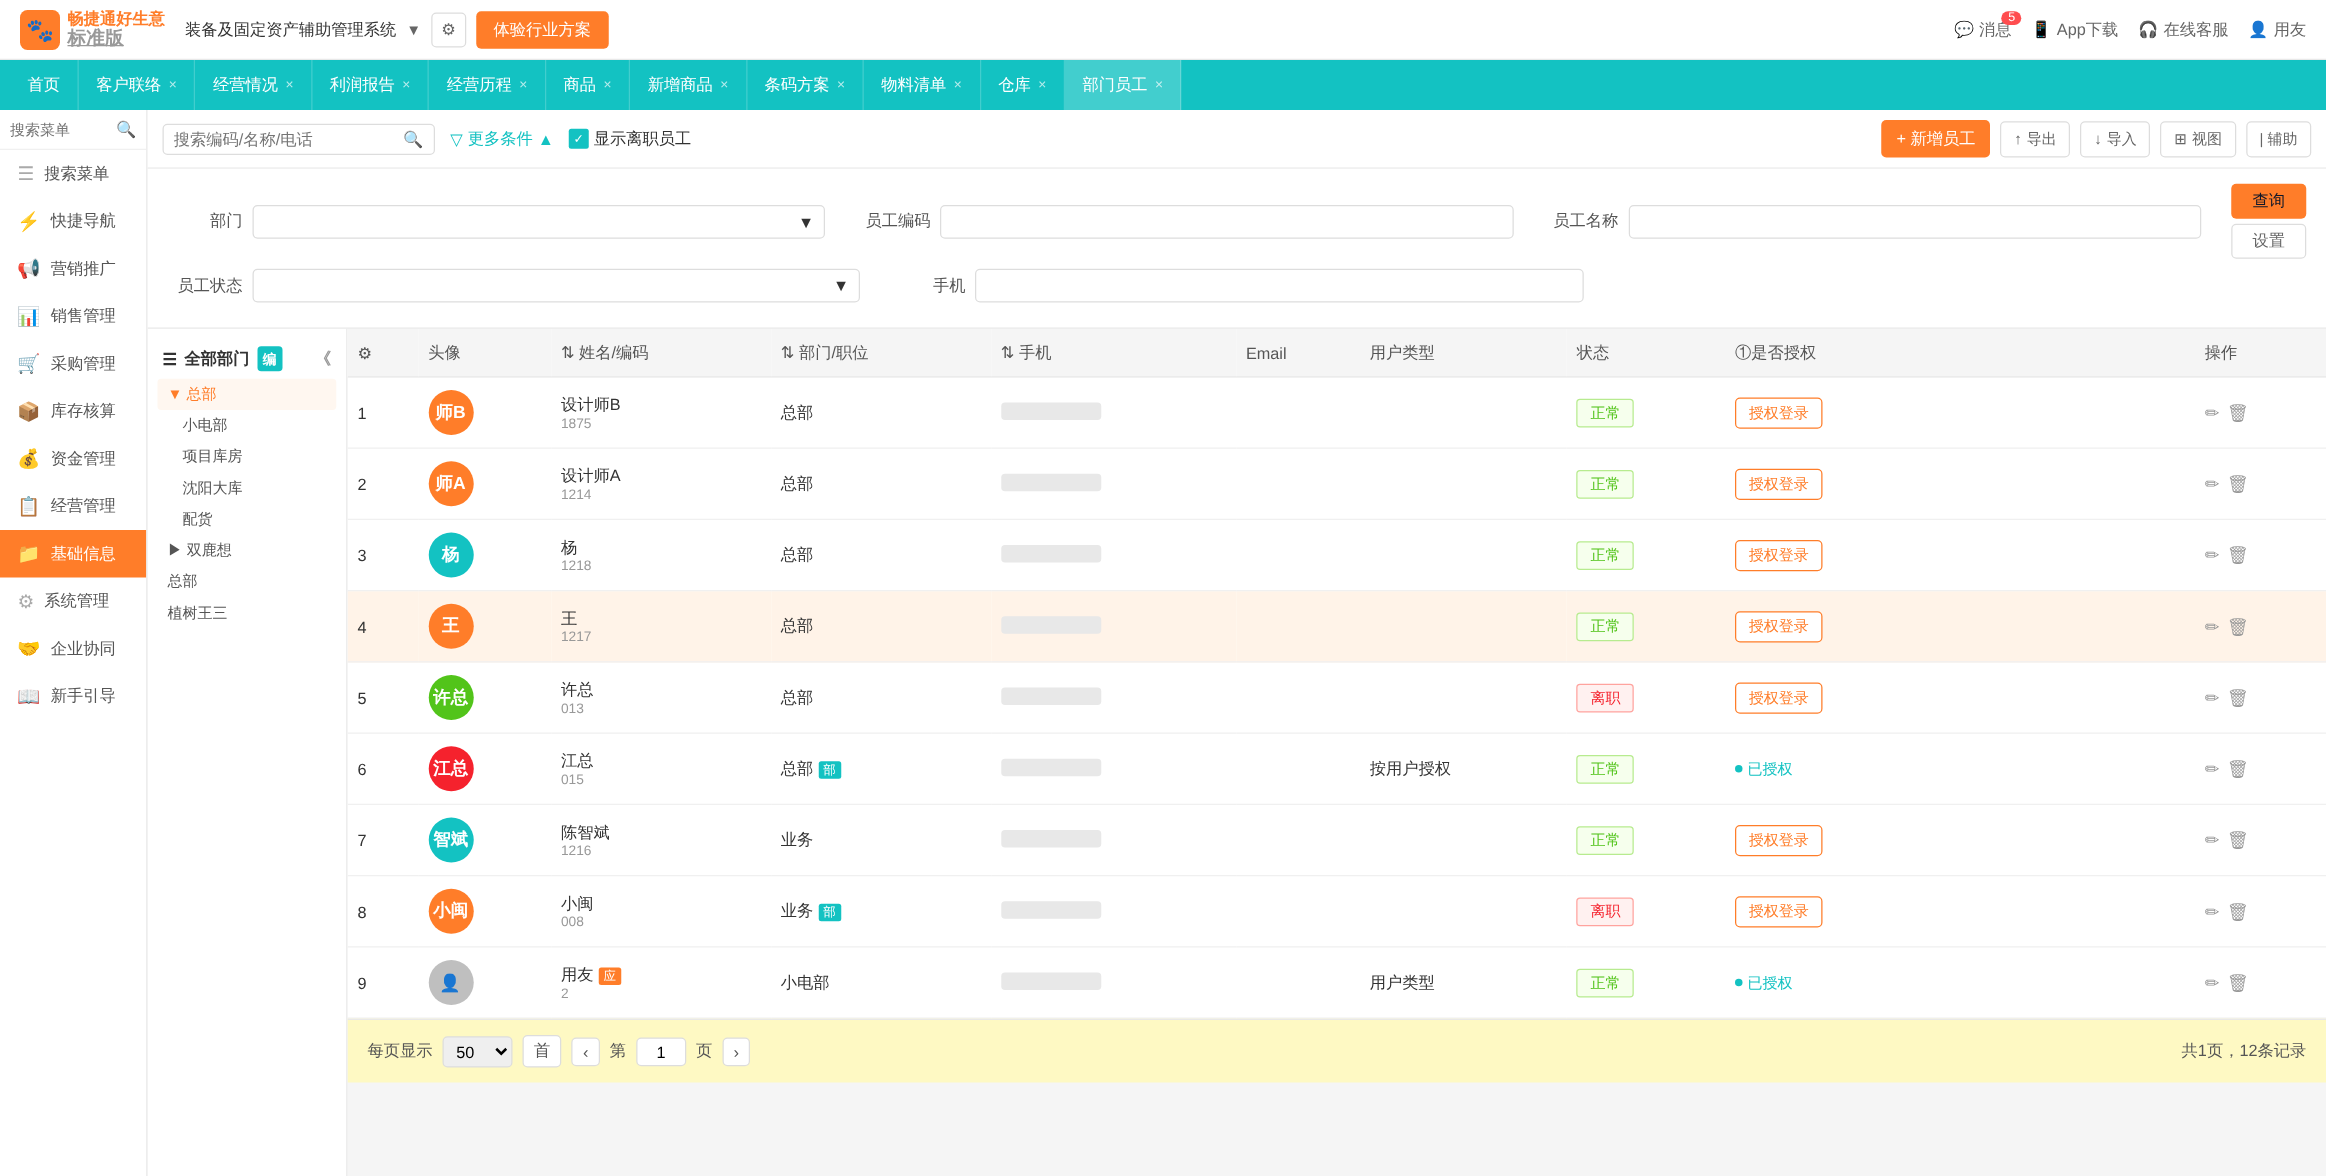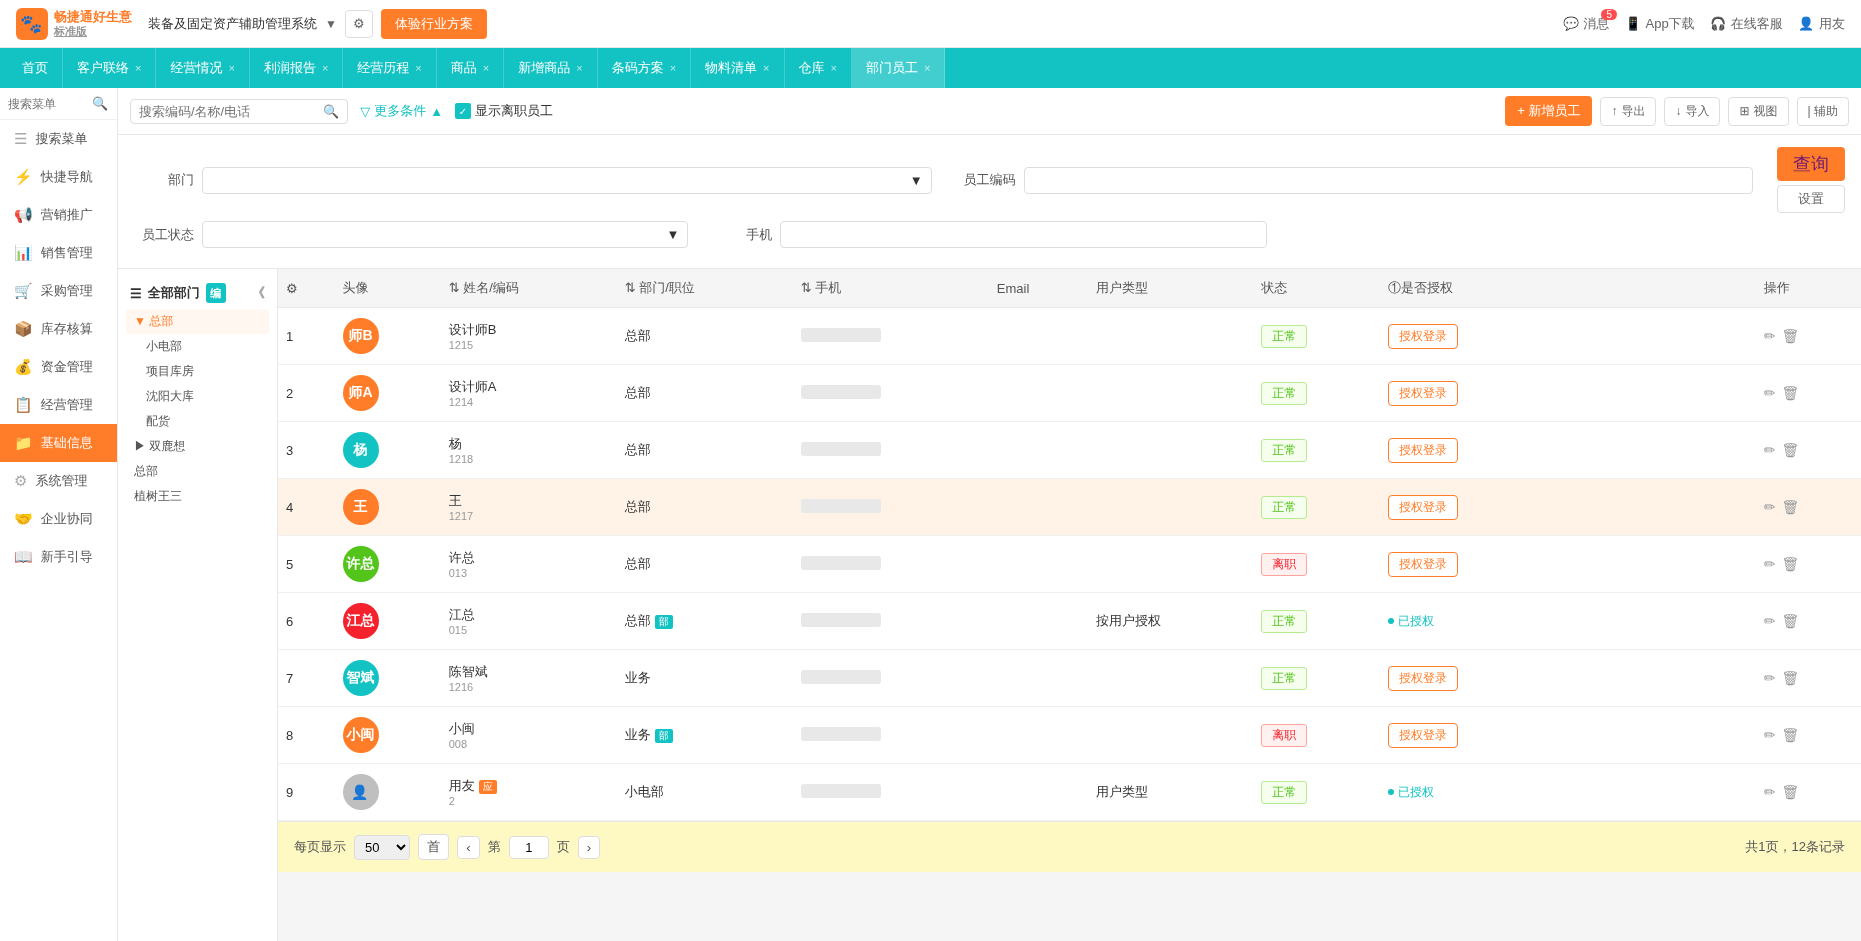--- a/index.html
+++ b/index.html
@@ -9,21 +9,21 @@
     .top-bar {
       display: flex; align-items: center; background: #fff;
       height: 48px; padding: 0 16px; border-bottom: 1px solid #e8e8e8;
       justify-content: space-between;
     }
     .top-bar-left { display: flex; align-items: center; gap: 8px; }
     .logo-area { display: flex; align-items: center; gap: 6px; color: #ff7d29; font-weight: bold; font-size: 14px; }
     .logo-icon { width: 32px; height: 32px; background: #ff7d29; border-radius: 6px; display: flex; align-items: center; justify-content: center; color: white; font-size: 18px; }
     .logo-text { display: flex; flex-direction: column; line-height: 1.2; }
     .logo-title { font-size: 13px; color: #ff7d29; font-weight: bold; }
-    .logo-sub { font-size: 11px; color: #999; text-decoration: underline; }
+    .logo-sub { font-size: 15px; color: #999; text-decoration: underline; }
     .system-title { font-size: 13px; color: #333; margin-left: 8px; }
     .top-bar-dropdown { cursor: pointer; color: #666; font-size: 12px; }
     .gear-btn { width: 28px; height: 28px; border: 1px solid #ddd; border-radius: 4px; display: flex; align-items: center; justify-content: center; cursor: pointer; color: #666; }
     .trial-btn { background: #ff7d29; color: white; border: none; padding: 6px 14px; border-radius: 4px; cursor: pointer; font-size: 13px; }
     .top-bar-right { display: flex; align-items: center; gap: 16px; font-size: 13px; color: #666; }
     .top-right-item { display: flex; align-items: center; gap: 4px; cursor: pointer; }
     .badge-wrap { position: relative; }
     .badge { position: absolute; top: -6px; right: -8px; background: #ff4d4f; color: white; border-radius: 10px; font-size: 10px; padding: 0 4px; min-width: 16px; text-align: center; }
 
     
@@ -56,21 +56,21 @@
     .btn-outline { border: 1px solid #ddd; background: white; color: #666; padding: 5px 10px; border-radius: 4px; cursor: pointer; font-size: 12px; display: flex; align-items: center; gap: 4px; }
 
     
     .filter-form { background: white; padding: 12px 16px; border-bottom: 1px solid #e8e8e8; }
     .filter-row { display: flex; align-items: center; gap: 24px; margin-bottom: 8px; }
     .filter-item { display: flex; align-items: center; gap: 8px; flex: 1; }
     .filter-label { font-size: 13px; color: #555; white-space: nowrap; width: 60px; text-align: right; }
     .filter-select { flex: 1; border: 1px solid #ddd; border-radius: 4px; padding: 5px 8px; font-size: 13px; display: flex; align-items: center; justify-content: space-between; cursor: pointer; background: white; }
     .filter-input { flex: 1; border: 1px solid #ddd; border-radius: 4px; padding: 5px 8px; font-size: 13px; outline: none; }
     .filter-actions { display: flex; flex-direction: column; gap: 4px; }
-    .btn-search { background: #ff7d29; color: #701a75; border: none; padding: 5px 16px; border-radius: 4px; cursor: pointer; font-size: 18px; }
+    .btn-search { background: #ff7d29; color: #0f172a; border: none; padding: 5px 16px; border-radius: 4px; cursor: pointer; font-size: 13px; }
     .btn-set { background: white; color: #666; border: 1px solid #ddd; padding: 4px 16px; border-radius: 4px; cursor: pointer; font-size: 13px; }
 
     
     .table-area { background: white; margin: 0; }
     table { width: 100%; border-collapse: collapse; font-size: 13px; }
     thead tr { background: #f5f5f5; }
     th { padding: 10px 8px; text-align: left; font-weight: normal; color: #555; border-bottom: 1px solid #e8e8e8; white-space: nowrap; }
     td { padding: 10px 8px; border-bottom: 1px solid #f0f0f0; color: #333; vertical-align: middle; }
     tr.highlighted { background: #fff3e8; }
     .avatar { width: 36px; height: 36px; border-radius: 50%; display: flex; align-items: center; justify-content: center; color: white; font-size: 14px; font-weight: bold; }
@@ -270,20 +270,24 @@
             <span class="filter-label">部门</span>
             <div class="filter-select">
               <span></span>
               <span>▼</span>
             </div>
           </div>
           <div class="filter-item">
             <span class="filter-label">员工编码</span>
             <input class="filter-input" style="">
           </div>
+          <div class="filter-item">
+            <span class="filter-label">员工名称</span>
+            <input class="filter-input" style="">
+          </div>
           <div class="filter-actions">
             <button class="btn-search">查询</button>
             <button class="btn-set">设置</button>
           </div>
         </div>
         <div class="filter-row">
           <div class="filter-item">
             <span class="filter-label">员工状态</span>
             <div class="filter-select">
               <span></span>
@@ -339,21 +343,21 @@
               </thead>
               <tbody id="employee-tbody">
               <tr>
     <td>1</td>
     <td>
       <div class="avatar" style="background:#ff7d29">师B</div>
     </td>
     <td>
       <div class="name-code">
         <span class="name-main">设计师B</span>
-        <span class="name-code-sub">1215</span>
+        <span class="name-code-sub">1875</span>
       </div>
     </td>
     <td>总部</td>
     <td><span class="blurred"></span></td>
     <td></td>
     <td></td>
     <td><span class="status-badge status-normal">正常</span></td>
     <td><button class="btn-authorize">授权登录</button></td>
     <td style="width:200px"></td>
     <td>

